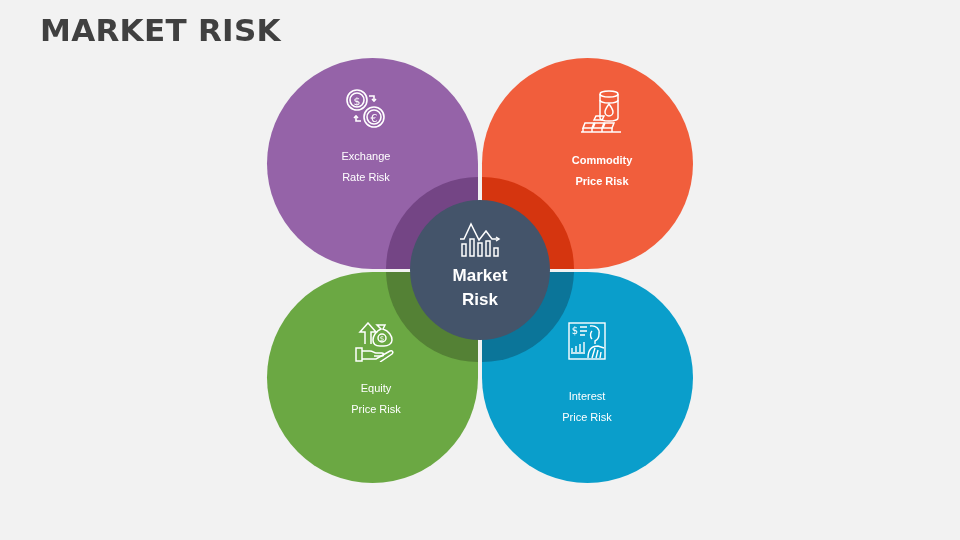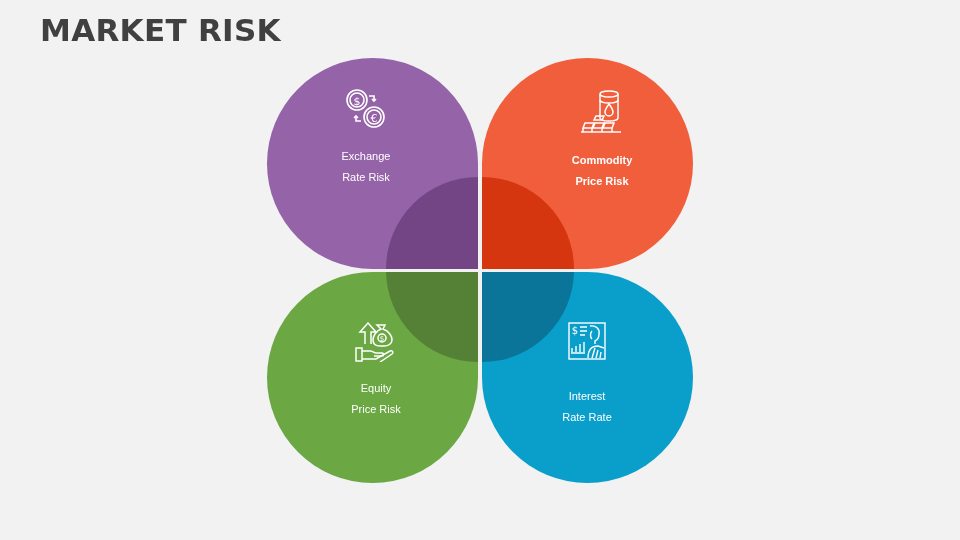--- a/index.html
+++ b/index.html
@@ -131,18 +131,31 @@
         <text x="7" y="12" font-size="10" fill="#fff" stroke="none" text-anchor="middle" font-family="DejaVu Sans, sans-serif">$</text>
         <path d="M12 5 h7 M12 9 h7 M12 13 h5"></path>
         <path d="M4 30 v-4 M8 30 v-6 M12 30 v-8 M16 30 v-10"></path>
         <path d="M3 31 h14"></path>
         <path d="M22 4 c6 -1 10 3 9 8 c0 4 -2 6 -4 7 v3"></path>
         <path d="M24 9 c-2 2 -2 6 0 8"></path>
         <path d="M20 36 c0 -8 4 -12 10 -12 l6 2"></path>
         <path d="M24 36 l3 -10 M28 36 l2 -8 M32 36 l1 -6"></path>
       </svg>
       <span class="petal-label">Interest
-Rate Rate</span>
+Price Risk</span>
     </div>
   </div>
 
+  <div class="center">
+    <svg class="center-icon" width="42" height="36" viewBox="0 0 42 36" fill="none" stroke="#fff" stroke-width="1.5">
+      <path d="M1 17 h4 l7 -15 l8 16 l7 -9 l6 8 h7"></path>
+      <path d="M37 15 l3 2 l-3 2"></path>
+      <rect x="3" y="22" width="4" height="12"></rect>
+      <rect x="11" y="17" width="4" height="17"></rect>
+      <rect x="19" y="21" width="4" height="13"></rect>
+      <rect x="27" y="19" width="4" height="15"></rect>
+      <rect x="35" y="26" width="4" height="8"></rect>
+    </svg>
+    <span class="center-label">Market
+Risk</span>
+  </div>
 
 </div>
 
 </body></html>

